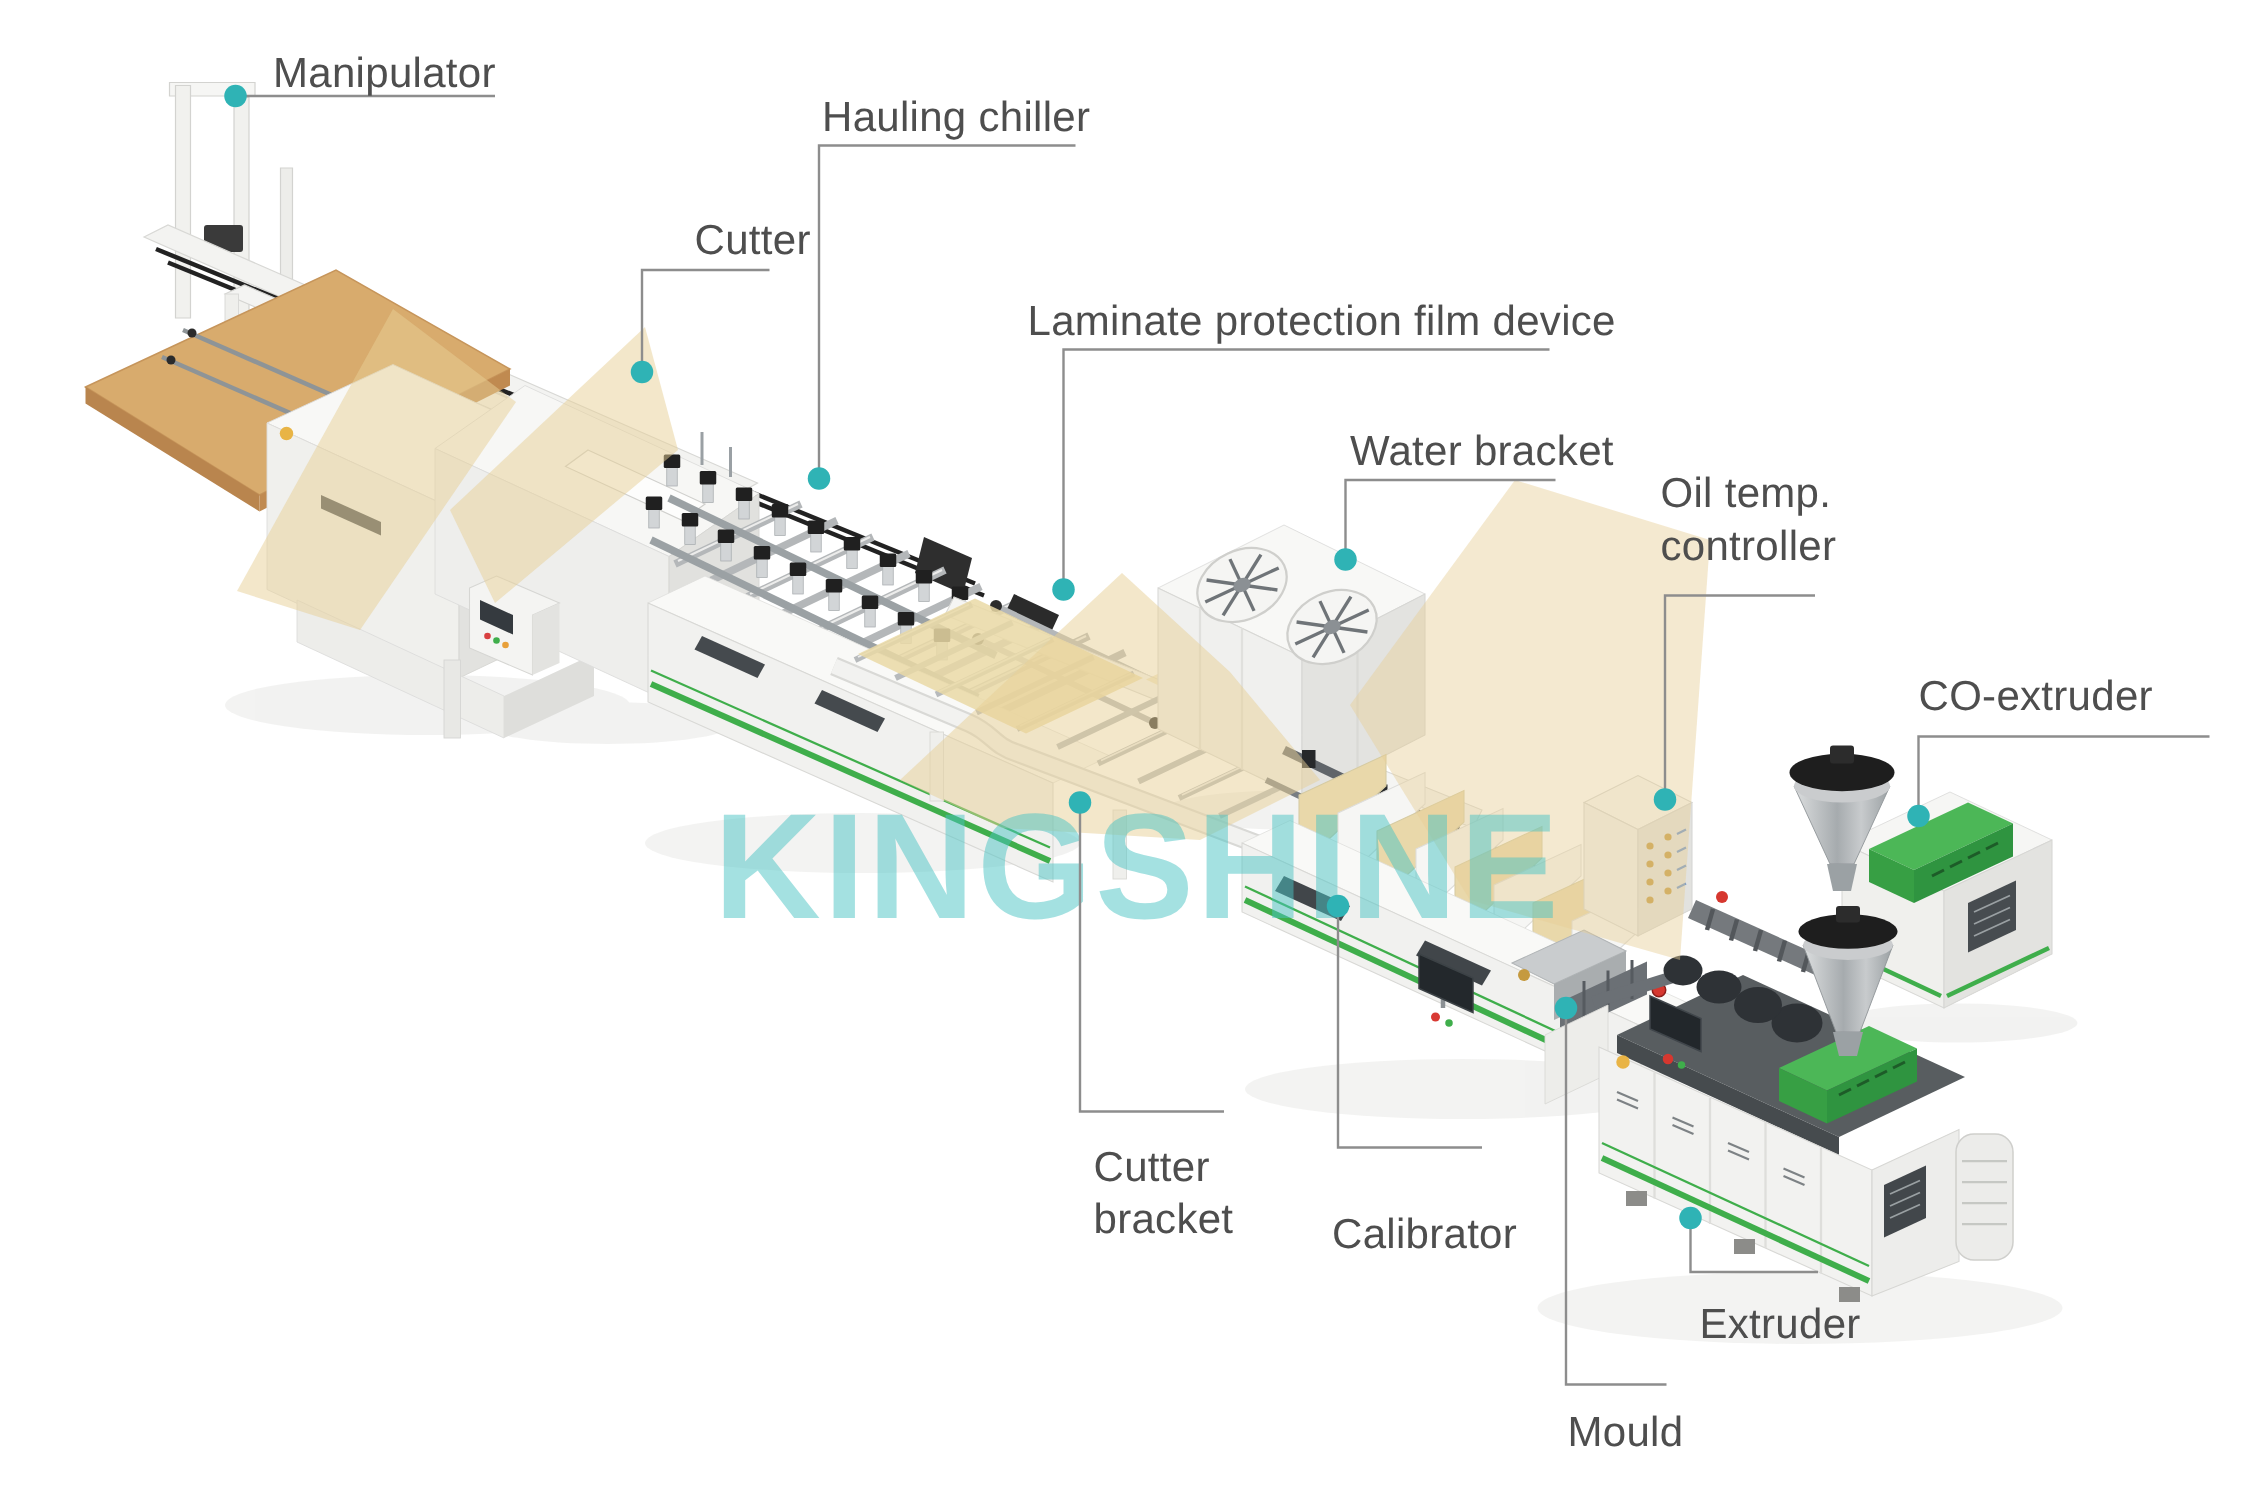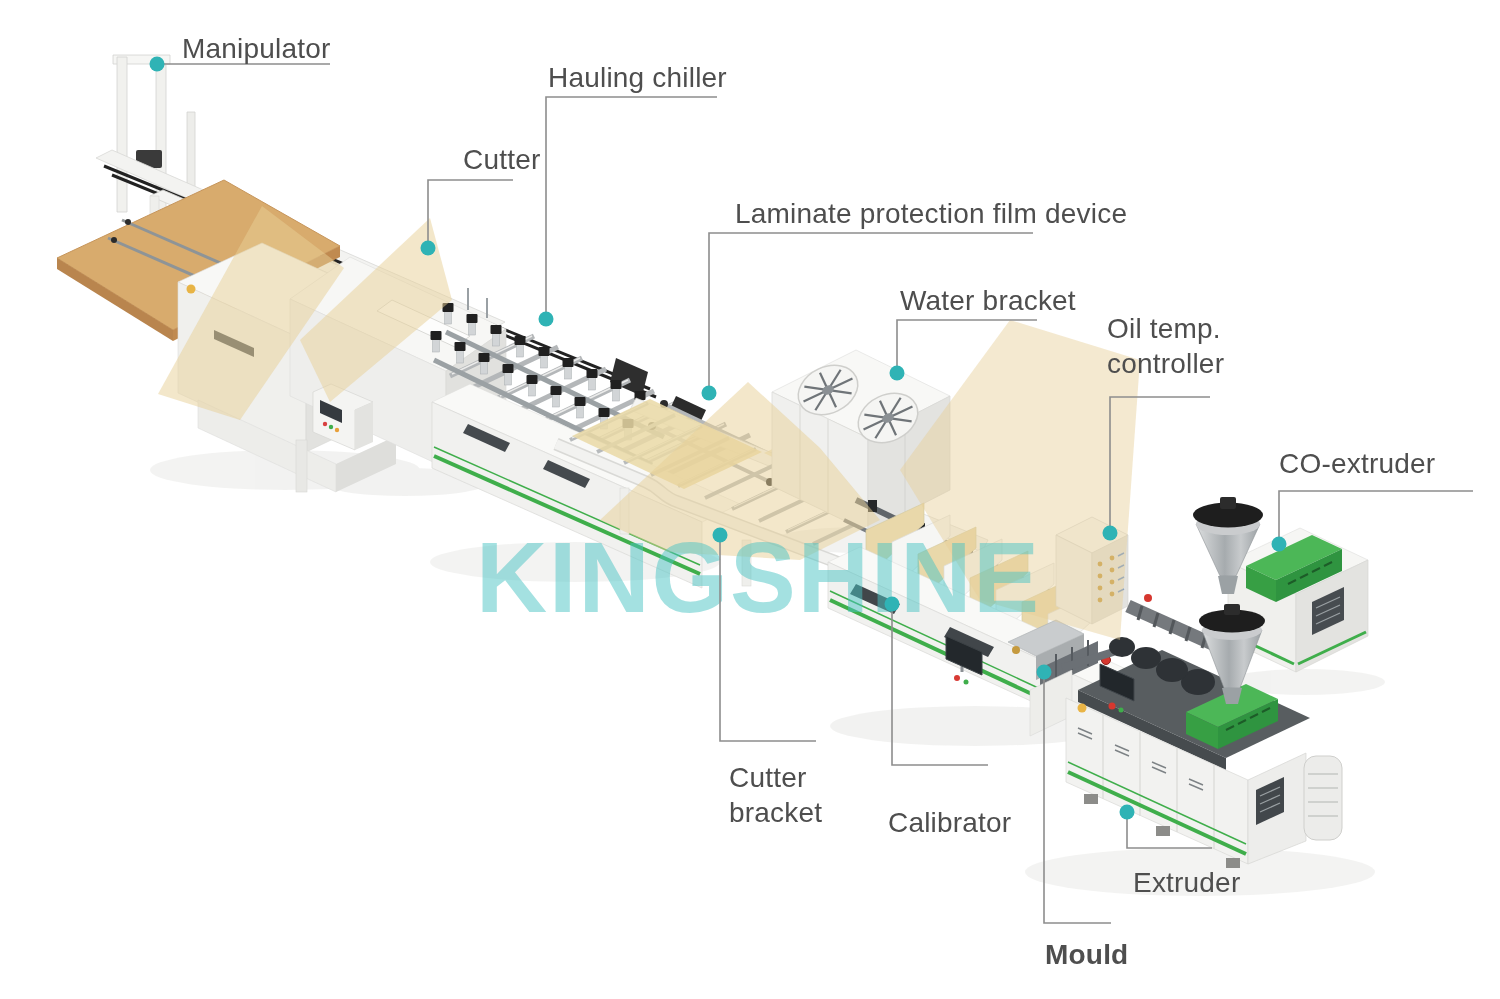--- a/index.html
+++ b/index.html
@@ -440,24 +440,24 @@
     <circle cx="720" cy="535" r="7.5"></circle>
     <circle cx="892" cy="604" r="7.5"></circle>
     <circle cx="1127" cy="812" r="7.5"></circle>
     <circle cx="1044" cy="672" r="7.5"></circle>
   </g>
 </svg>
 
 <div class="lbl" style="left:182px;top:31px;">Manipulator</div>
 <div class="lbl" style="left:548px;top:60px;">Hauling chiller</div>
 <div class="lbl" style="left:431px;top:142px;margin-left:32px;">Cutter</div>
-<div class="lbl" style="left:735px;top:196px;text-align:center;">Laminate protection film device</div>
+<div class="lbl" style="left:685px;top:196px;text-align:center;">Laminate protection film device</div>
 <div class="lbl" style="left:900px;top:283px;">Water bracket</div>
 <div class="lbl" style="left:1107px;top:311px;">Oil temp.
 controller</div>
 <div class="lbl" style="left:1279px;top:446px;">CO-extruder</div>
 <div class="lbl" style="left:729px;top:760px;">Cutter
 bracket</div>
 <div class="lbl" style="left:888px;top:781px;margin-top:24px;">Calibrator</div>
 <div class="lbl" style="left:1133px;top:865px;text-align:center;">Extruder</div>
-<div class="lbl" style="left:1045px;top:937px;font-weight:bold;">Mould</div>
+<div class="lbl" style="left:1045px;top:937px;">Mould</div>
 
 </div>
 
 </body></html>

